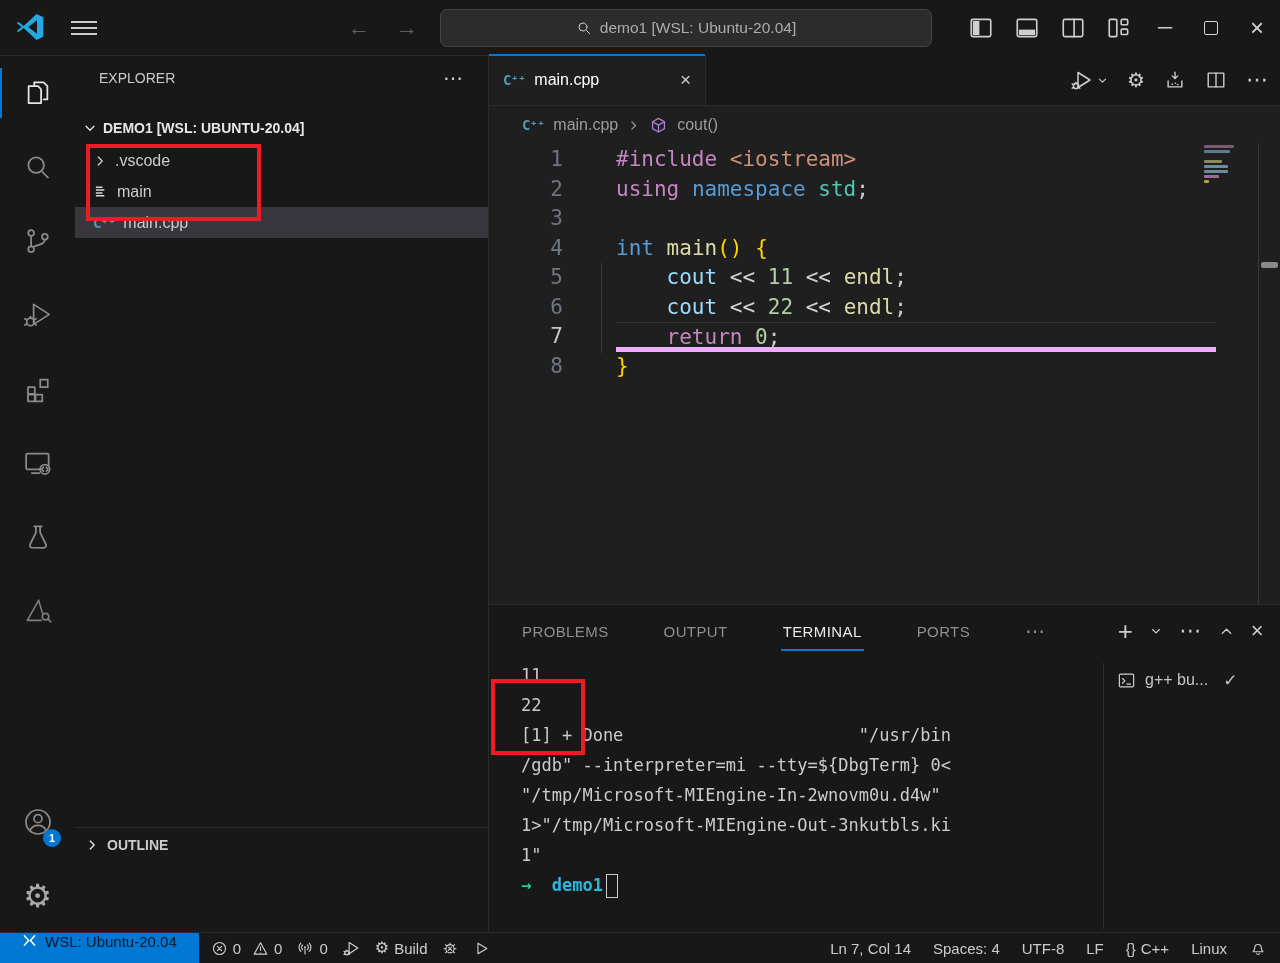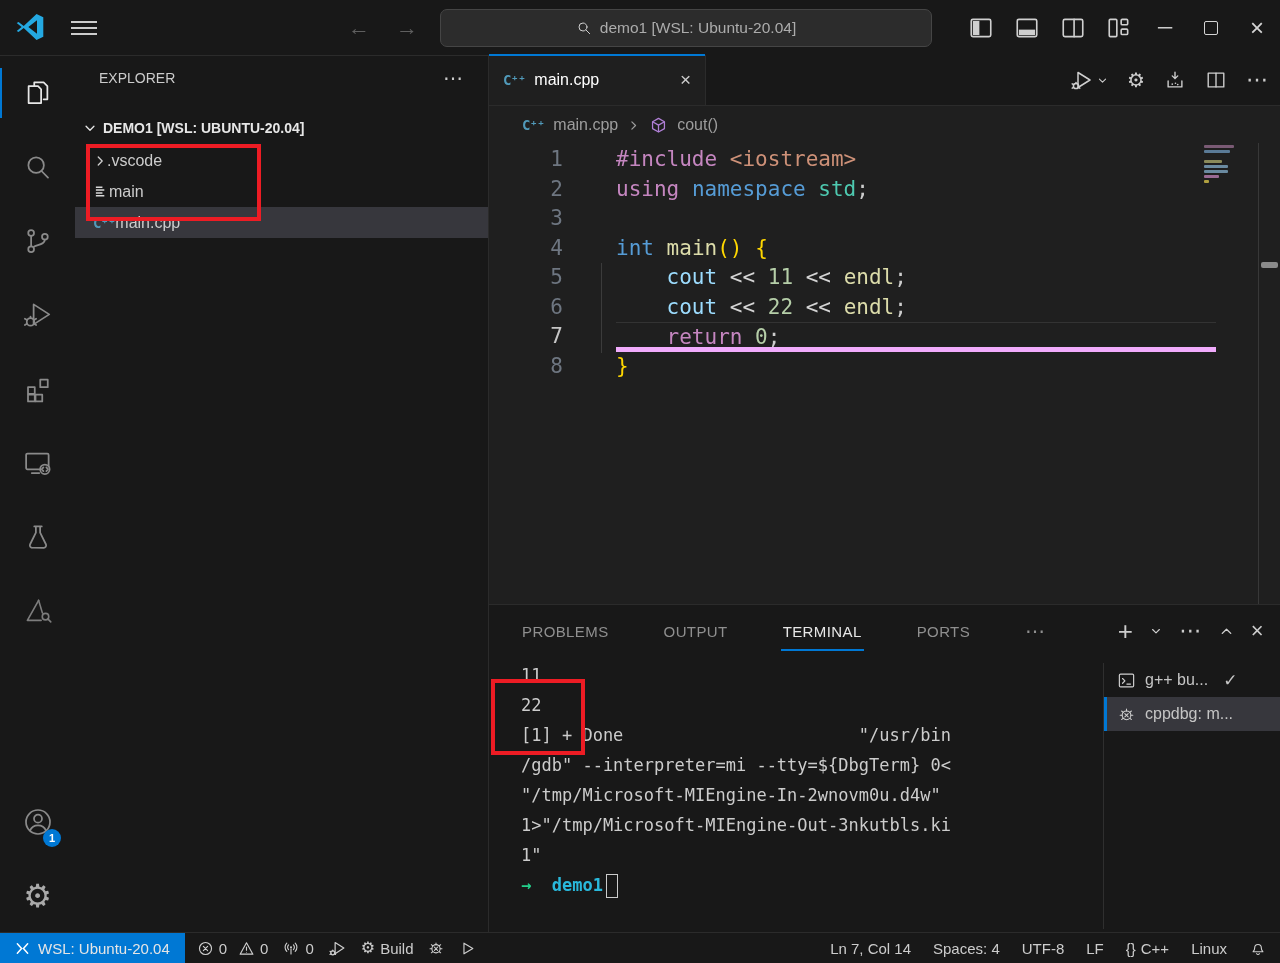--- a/index.html
+++ b/index.html
@@ -27,21 +27,21 @@
   .ab-bottom{margin-top:auto}
   .badge{position:absolute;right:14px;bottom:12px;min-width:18px;height:18px;border-radius:9px;background:#0078d4;color:#fff;font-size:11px;font-weight:bold;display:flex;align-items:center;justify-content:center}
   .gear-glyph{font-size:32px;color:#a9a9a9;line-height:1}
 
   
   .sidebar{position:absolute;left:75px;top:56px;width:413px;bottom:30px;background:#181818}
   .sb-header{height:44px;display:flex;align-items:center;padding:0 24px;color:#cccccc;font-size:14px}
   .sb-header .more{margin-left:auto;font-size:20px;color:#cccccc;letter-spacing:1px}
   .sb-section{position:absolute;top:56px;left:0;right:0;height:32px;display:flex;align-items:center;gap:6px;padding-left:8px;font-size:14px;font-weight:bold;color:#e7e7e7}
   .tree{position:absolute;top:89px;left:0;right:0}
-  .tree-row{height:31px;display:flex;align-items:center;font-size:16px;color:#cccccc}
+  .tree-row{height:31px;display:flex;align-items:center;gap:8px;font-size:16px;color:#cccccc}
   .tree-row.selected{background:#37373d}
   .tr-ind1{padding-left:18px}
   .cpp-glyph{color:#519aba;font-weight:bold;font-size:14px;font-family:"DejaVu Sans Mono",monospace;letter-spacing:-1px}
   .sb-bottom-row{position:absolute;left:0;right:0;height:33px;border-top:1px solid #2b2b2b;display:flex;align-items:center;gap:8px;padding-left:10px;font-size:14px;font-weight:bold;color:#cccccc}
 
   
   .editor-group{position:absolute;left:488px;top:55px;right:0;bottom:30px;border-left:1px solid #2b2b2b;background:#1f1f1f}
   .tabstrip{position:relative;height:50px;background:#181818;border-bottom:1px solid #2b2b2b;display:flex}
   .tab{position:relative;width:188px;background:#1f1f1f;display:flex;align-items:center;gap:9px;padding:0 14px;border-right:1px solid #2b2b2b;font-size:16px;color:#ffffff}
   .tab::before{content:"";position:absolute;top:-1px;left:0;right:0;height:2px;background:#0078d4}
@@ -80,21 +80,21 @@
   .t-cursor{display:inline-block;width:10px;height:22px;border:1.5px solid #cccccc;vertical-align:middle;margin-left:3px}
   .panel-sep{position:absolute;left:614px;top:6px;bottom:4px;width:1px;background:#2f2f2f}
   .term-list{position:absolute;left:615px;right:0;top:6px}
   .term-row{position:relative;height:34px;display:flex;align-items:center;gap:9px;padding:0 10px 0 13px;font-size:16px;color:#c5c5c5}
   .term-row.selected{background:#37373d}
   .term-row.selected::before{content:"";position:absolute;left:0;top:0;bottom:0;width:3px;background:#0078d4}
   .term-check{margin-left:6px;font-size:17px}
 
   
   .statusbar{position:absolute;left:0;right:0;bottom:0;height:30px;background:#181818;border-top:1px solid #2b2b2b;display:flex;align-items:center;font-size:15px;color:#cccccc}
-  .remote-badge{height:100%;background:#0078d4;color:#e5e5e5;display:flex;align-items:center;gap:8px;padding:0 15px}
+  .remote-badge{height:100%;background:#0078d4;color:#0f172a;display:flex;align-items:flex-start;gap:8px;padding:0 22px}
   .sb-item{display:flex;align-items:center;gap:5px;padding:0 7px}
   .sb-left{display:flex;align-items:center;margin-left:5px}
   .sb-right{margin-left:auto;display:flex;align-items:center;gap:8px;padding-right:6px}
   .gear-sm{font-size:16px;color:#cccccc;line-height:1}
 
   
   .ann-layer{position:absolute;inset:0;pointer-events:none;z-index:60}
   .ann-rect{position:absolute;border-style:solid;border-width:4px}
 </style>
 </head>
@@ -281,20 +281,28 @@
                 <path d="M2 3.5h7M2 6.5h9M2 9.5h7M2 12.5h9"></path>
               </g>
             </svg>
           </span>
         <span>main</span>
       </div>
       <div class="tree-row tr-ind1 selected">
         <span class="cpp-glyph">C⁺⁺</span>
         <span>main.cpp</span>
       </div>
+    </div>
+    <div class="sb-bottom-row" style="bottom:72px">
+      <span>
+          <svg width="14" height="14" viewBox="0 0 16 16" class="ic" style="stroke:#e7e7e7">
+            <path d="M6 3.5 10.5 8 6 12.5"></path>
+          </svg>
+        </span>
+      <span>OUTLINE</span>
     </div>
   </div>
 
   <div class="editor-group">
     <div class="tabstrip">
       <div class="tab">
         <span class="cpp-glyph">C⁺⁺</span>
         <span>main.cpp</span>
         <span class="tab-close">×</span>
       </div>
@@ -403,29 +411,20 @@
           <div class="term-row">
             <span>
                 <svg width="19" height="19" viewBox="0 0 24 24" class="ic">
                   <rect x="3" y="4" width="18" height="16" rx="1.5"></rect>
                   <path d="M7 9.5l3 3-3 3M12.5 16.5H17"></path>
                 </svg>
               </span>
             <span>g++ bu...</span>
             <span class="term-check">✓</span>
           </div>
-          <div class="term-row selected">
-            <span>
-                <svg width="19" height="19" viewBox="0 0 24 24" class="ic" style="stroke-width:1.3">
-                  <circle cx="12" cy="13" r="5.5"></circle>
-                  <path d="M9.9 10.9l4.2 4.2M14.1 10.9l-4.2 4.2M12 7.5V5.2M6.5 13H4M20 13h-2.5M7.9 9.3 5.8 7.6M16.1 9.3l2.1-1.7M7.9 16.7 5.8 18.4M16.1 16.7l2.1 1.7"></path>
-                </svg>
-              </span>
-            <span>cppdbg: m...</span>
-          </div>
         </div>
       </div>
     </div>
   </div>
 
   <div class="statusbar">
     <div class="remote-badge">
       <span>
           <svg width="15" height="15" viewBox="0 0 16 16" style="stroke:#fff;fill:none;stroke-width:1.6;stroke-linecap:round">
             <path d="M2.5 3 7 8l-4.5 5M13.5 3 9 8l4.5 5"></path>

